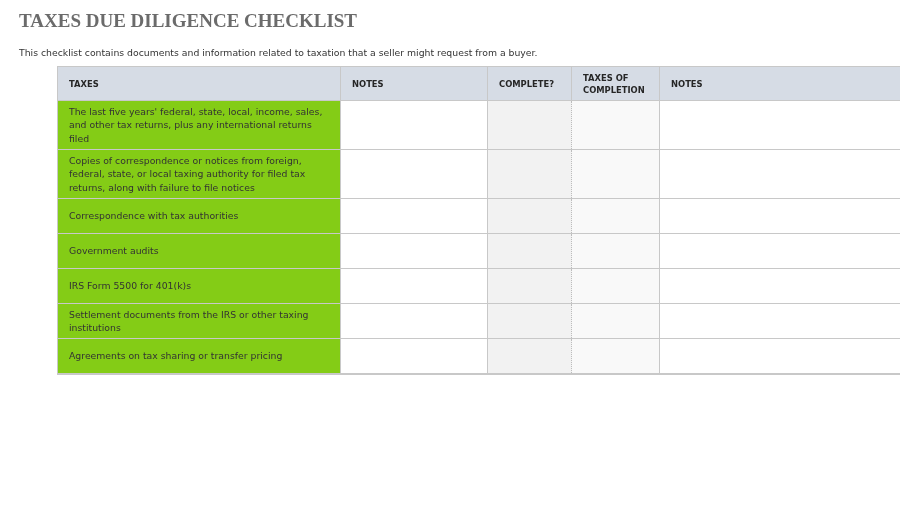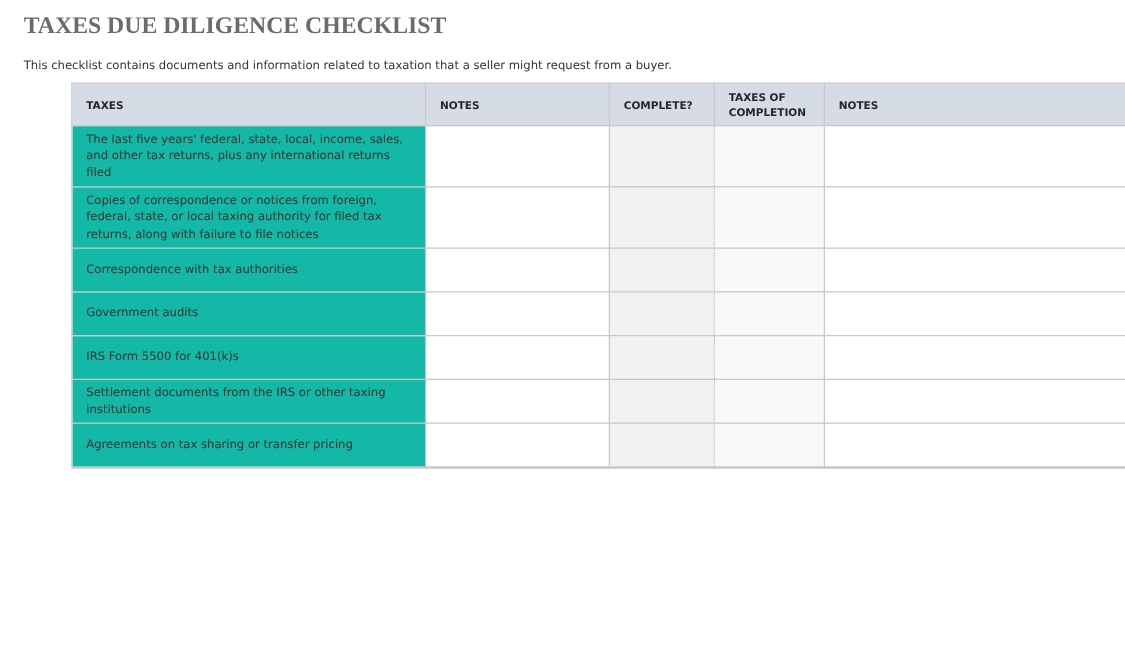--- a/index.html
+++ b/index.html
@@ -7,21 +7,21 @@
          font-family: "DejaVu Sans", "Liberation Sans", sans-serif; color: #333; }
   .title { position: absolute; left: 19px; top: 10px; font-size: 19px; font-weight: bold;
            color: #6b6b6b; letter-spacing: 0px; font-family: Liberation Serif, serif; }
   .subtitle { position: absolute; left: 19px; top: 47px; font-size: 9.3px; color: #333;
               font-family: "DejaVu Sans", sans-serif; }
   table { position: absolute; left: 17px; top: 66px; width: 865px; border-collapse: collapse;
           table-layout: fixed; }
   th, td { border: 1px solid #c8c8c8; padding: 0; vertical-align: middle; }
   thead th { background: #d6dce5; height: 33px; font-size: 8.4px; font-weight: bold;
              text-align: left; padding-left: 11px; color: #262626; line-height: 12px; }
-  td.task { background: #14b8a6; font-size: 9.3px; line-height: 13.5px; padding: 3px 10px 3px 11px;
+  td.task { background: #84cc16; font-size: 9.3px; line-height: 13.5px; padding: 3px 10px 3px 11px;
             color: #333; }
   td.owner { background: #ffffff; }
   td.complete { background: #f2f2f2; border-right: 1px dotted #bdbdbd; }
   td.date { background: #f9f9f9; border-left: 1px dotted #bdbdbd; }
   td.notes { background: #ffffff; }
   tr.h48 td { height: 42px; }
   tr.h34 td { height: 28px; }
   table { border-bottom: 2px solid #c8c8c8; margin-left: 40px; }
 </style>
 </head>

